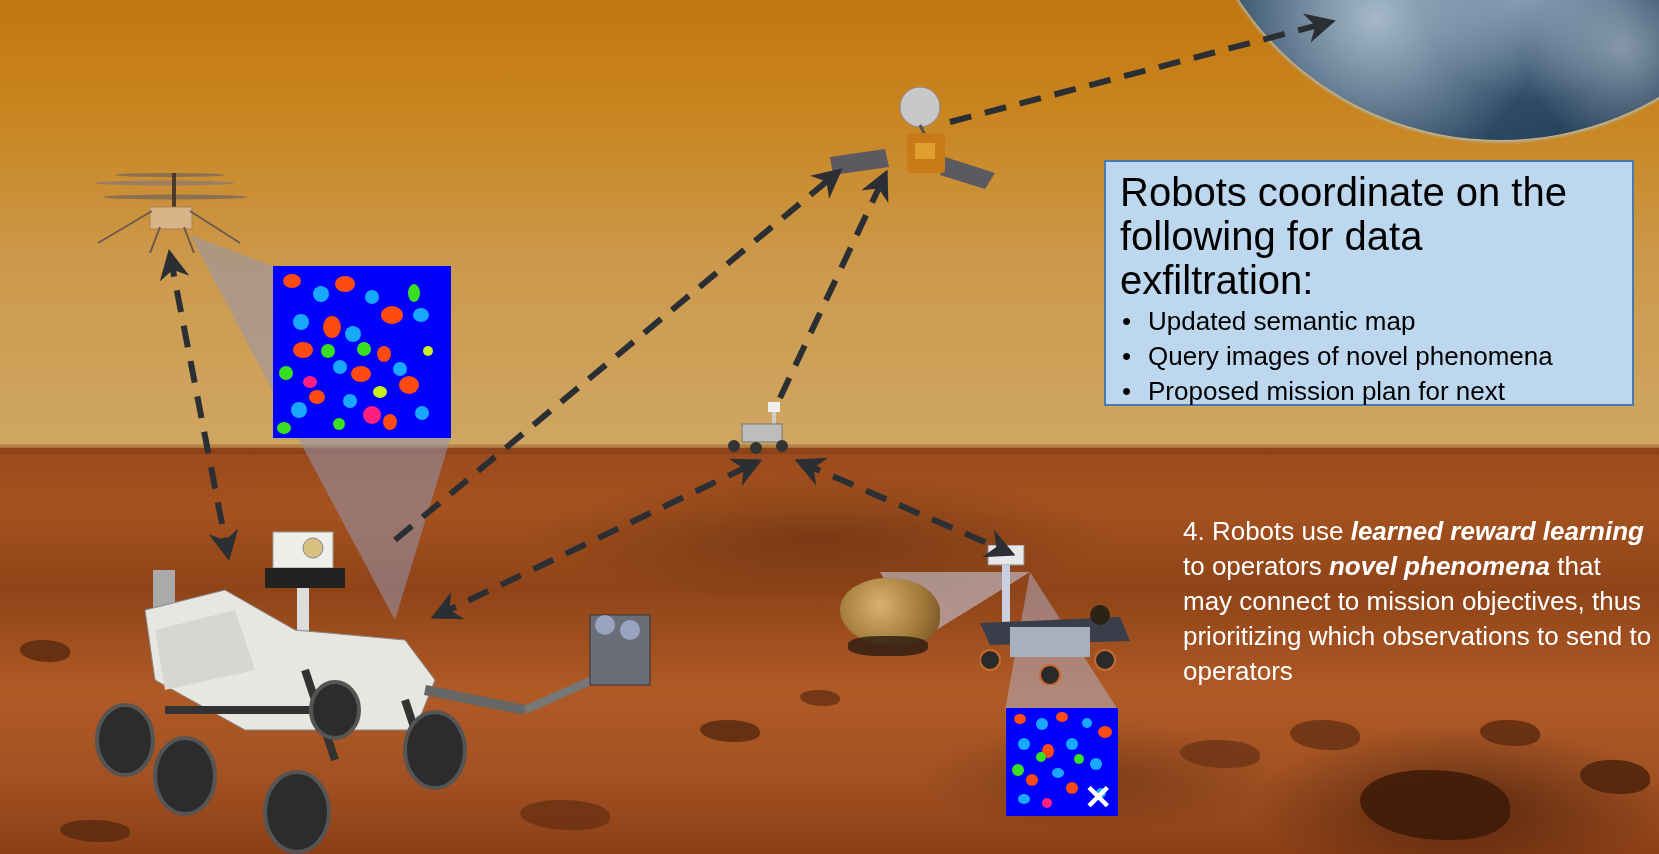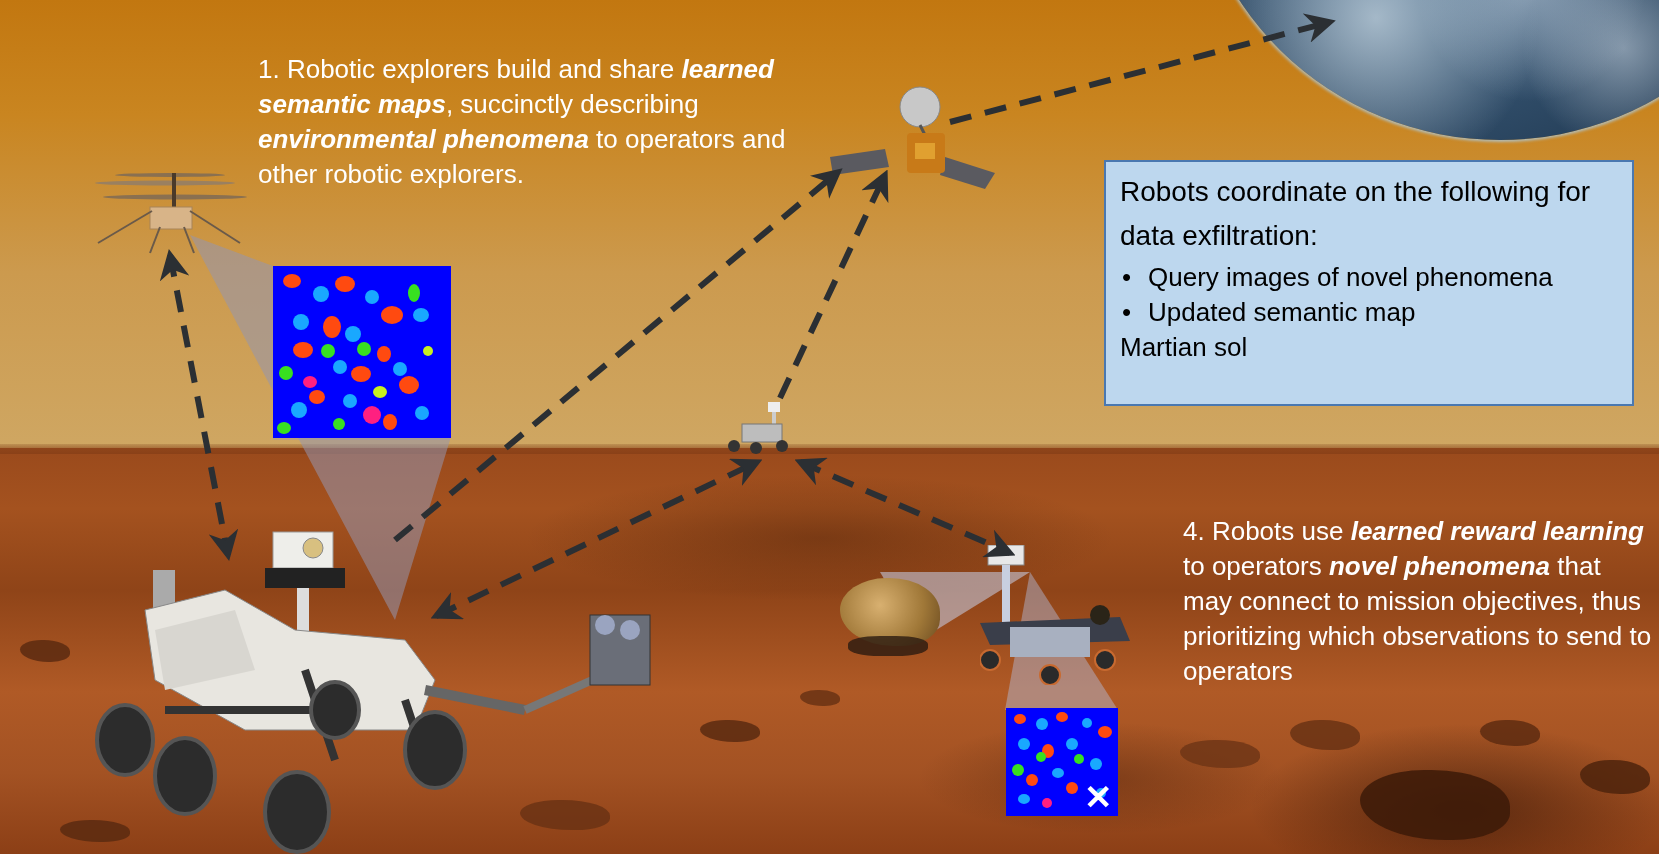--- a/index.html
+++ b/index.html
@@ -22,21 +22,21 @@
         radial-gradient(circle at 55% 75%, rgba(190,205,220,0.6) 0%, transparent 20%),
         radial-gradient(circle at 70% 85%, rgba(220,230,240,0.5) 0%, transparent 15%),
         radial-gradient(circle at 40% 60%, #4a6e8f 0%, #26405a 55%, #14202e 100%);
       box-shadow: 0 0 3px 2px rgba(170,210,240,0.7); }
     .text-block { position: absolute; color: #ffffff; font-size: 26px; line-height: 35px; }
     .text-block b { font-style: italic; font-weight: bold; }
     #text1 { left: 258px; top: 52px; width: 560px; }
     #text2 { left: 1183px; top: 514px; width: 470px; }
     .info-box { position: absolute; left: 1104px; top: 160px; width: 530px; height: 246px;
       background: #bdd7ee; border: 2px solid #4a78b0; box-sizing: border-box; padding: 8px 14px; color: #000; }
-    .info-title { font-size: 28px; line-height: 44px; margin: 0 0 2px 0; }
+    .info-title { font-size: 40px; line-height: 44px; margin: 0 0 2px 0; }
     .info-list { list-style: none; margin: 0; padding: 0; font-size: 26px; line-height: 35px; }
     .info-list li::before { content: "\2022"; display: inline-block; width: 26px; padding-left: 2px; }
     .info-tail { font-size: 26px; line-height: 35px; }
     .semantic-map { position: absolute; background: #0000ff; overflow: hidden; }
     .blob { position: absolute; border-radius: 50%; }
     .close-x { position: absolute; color: #fff; font-size: 34px; line-height: 34px; font-weight: bold; }
     svg.overlay { position: absolute; left: 0; top: 0; }
     .robot { position: absolute; }
   </style>
 </head>
@@ -206,29 +206,26 @@
     <g stroke="#2b2f33" stroke-width="6" stroke-dasharray="22,14" fill="none">
       <line x1="950" y1="122" x2="1330" y2="22" marker-end="url(#ah)"></line>
       <line x1="170" y1="255" x2="228" y2="555" marker-start="url(#ah)" marker-end="url(#ah)"></line>
       <line x1="395" y1="540" x2="838" y2="172" marker-end="url(#ah)"></line>
       <line x1="780" y1="398" x2="885" y2="175" marker-end="url(#ah)"></line>
       <line x1="436" y1="616" x2="757" y2="462" marker-start="url(#ah)" marker-end="url(#ah)"></line>
       <line x1="800" y1="462" x2="1010" y2="553" marker-start="url(#ah)" marker-end="url(#ah)"></line>
     </g>
   </svg>
 
-  <div class="text-block" id="text1">
-    <span>1. Robotic explorers build and share </span><b>learned semantic maps</b><span>, succinctly describing </span><b>environmental phenomena</b><span> to operators and other robotic explorers.</span>
-  </div>
 
   <div class="text-block" id="text2">
     <span>4. Robots use </span><b>learned reward learning</b><span> to operators </span><b>novel phenomena</b><span> that may connect to mission objectives, thus prioritizing which observations to send to operators</span>
   </div>
 
   <div class="info-box">
     <div class="info-title">Robots coordinate on the following for data exfiltration:</div>
     <ul class="info-list">
+      <li>Updated semantic map</li>
       <li>Query images of novel phenomena</li>
-      <li>Updated semantic map</li>
+      <li>Proposed mission plan for next</li>
     </ul>
-    <div class="info-tail">Martian sol</div>
   </div>
 </div>
 
 </body></html>

